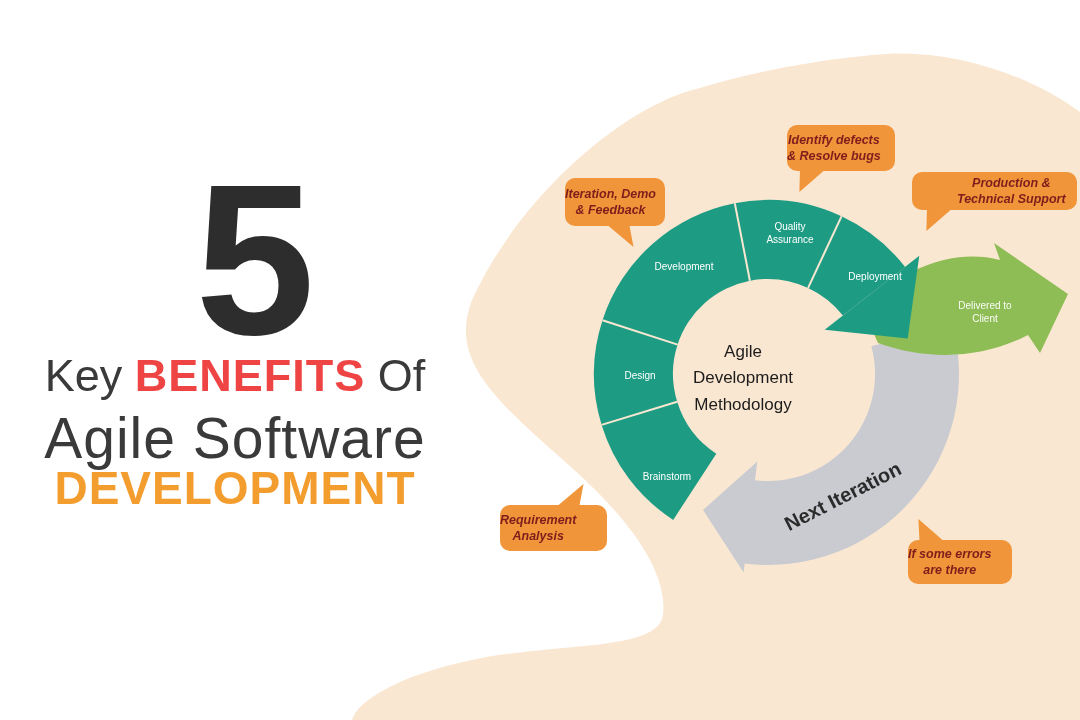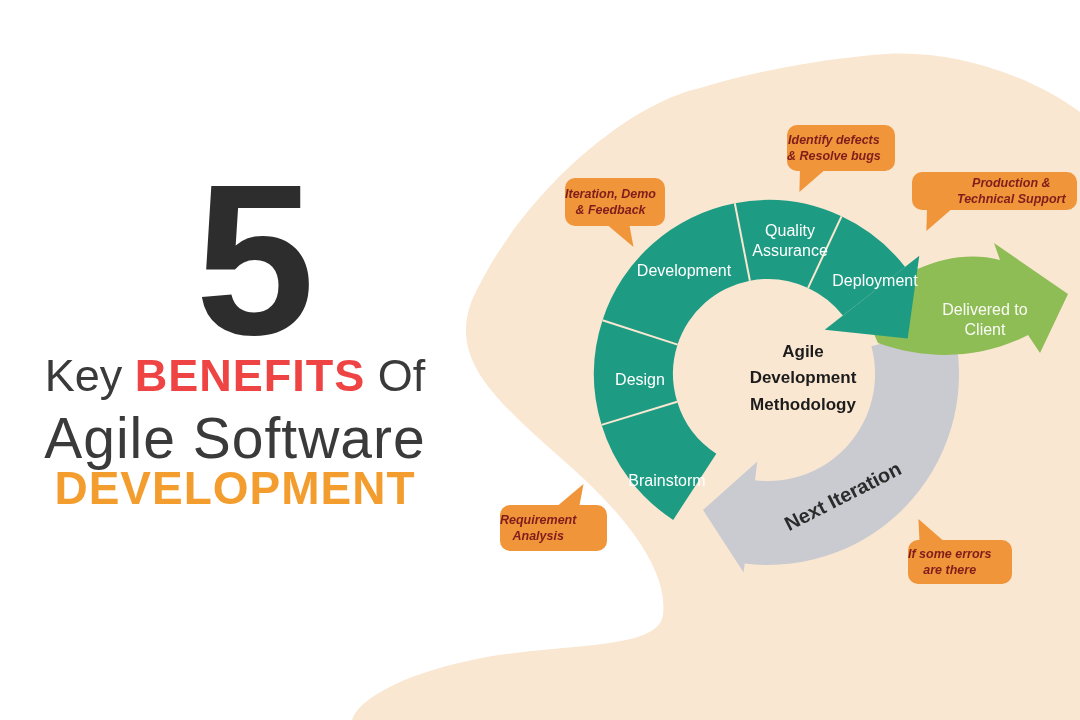--- a/index.html
+++ b/index.html
@@ -11,28 +11,28 @@
   .headline-number{position:absolute;left:153px;top:152px;width:200px;text-align:center;
     font-size:215px;line-height:1;font-weight:700;color:#2d2d2d;letter-spacing:-4px;}
   .hl{position:absolute;left:5px;width:460px;text-align:center;color:#3a3a3a;line-height:1.15;}
   .hl-1{top:350px;font-size:45px;font-weight:300;}
   .hl-1 .em{color:#ef4444;font-weight:700;letter-spacing:1px;}
   .hl-2{top:406px;font-size:57px;font-weight:300;letter-spacing:1px;}
   .hl-3{top:462px;font-size:46px;font-weight:700;color:#F49D2F;letter-spacing:1px;}
 
   
   .lbl{position:absolute;text-align:center;white-space:pre-line;color:#fff;
-       font-size:16px;line-height:1.25;}
+       font-size:10px;line-height:1.25;}
   .lbl-brainstorm{left:617px;top:455px;width:100px;margin-top:16px;}
   .lbl-design{left:600px;top:370px;width:80px;}
   .lbl-development{left:624px;top:261px;width:120px;}
   .lbl-qa{left:730px;top:221px;width:120px;}
   .lbl-deployment{left:815px;top:271px;width:120px;}
   .lbl-delivered{left:925px;top:300px;width:120px;color:rgba(255,255,255,.95);}
-  .lbl-center{left:723px;top:339px;width:160px;color:#1c1c1c;font-weight:700;
+  .lbl-center{left:663px;top:339px;width:160px;color:#1c1c1c;font-weight:400;
               font-size:17px;line-height:1.55;}
   .lbl-next{left:758px;top:484px;width:170px;color:#2b2b2b;font-weight:700;font-size:20px;
             transform:rotate(-27deg);}
 
   
   .bubble{position:absolute;background:#F0953A;border-radius:10px;color:#7f1d1d;
           font-size:12.5px;font-weight:700;line-height:1.3;text-align:center;
           display:flex;align-items:center;justify-content:flex-start;white-space:pre-line;
           z-index:5;font-style:italic;}
   .tail{position:absolute;width:30px;height:24px;background:#F0953A;}

